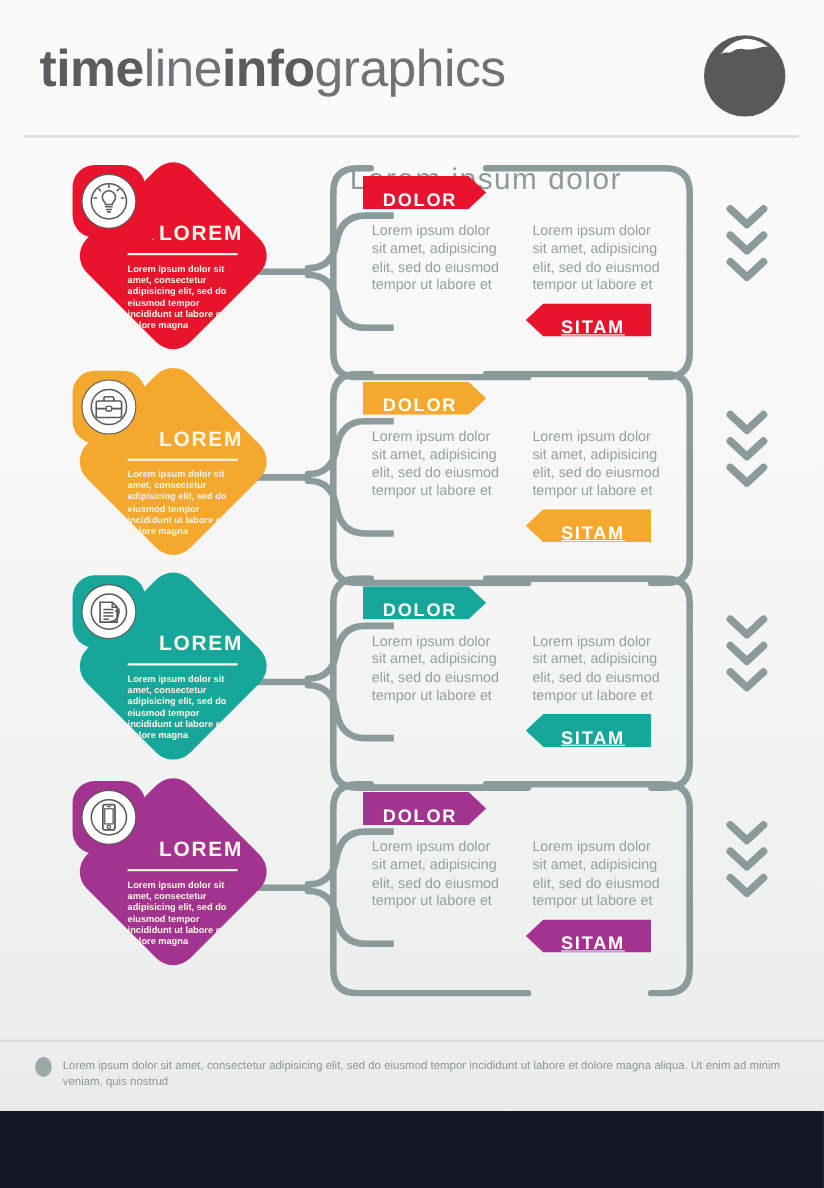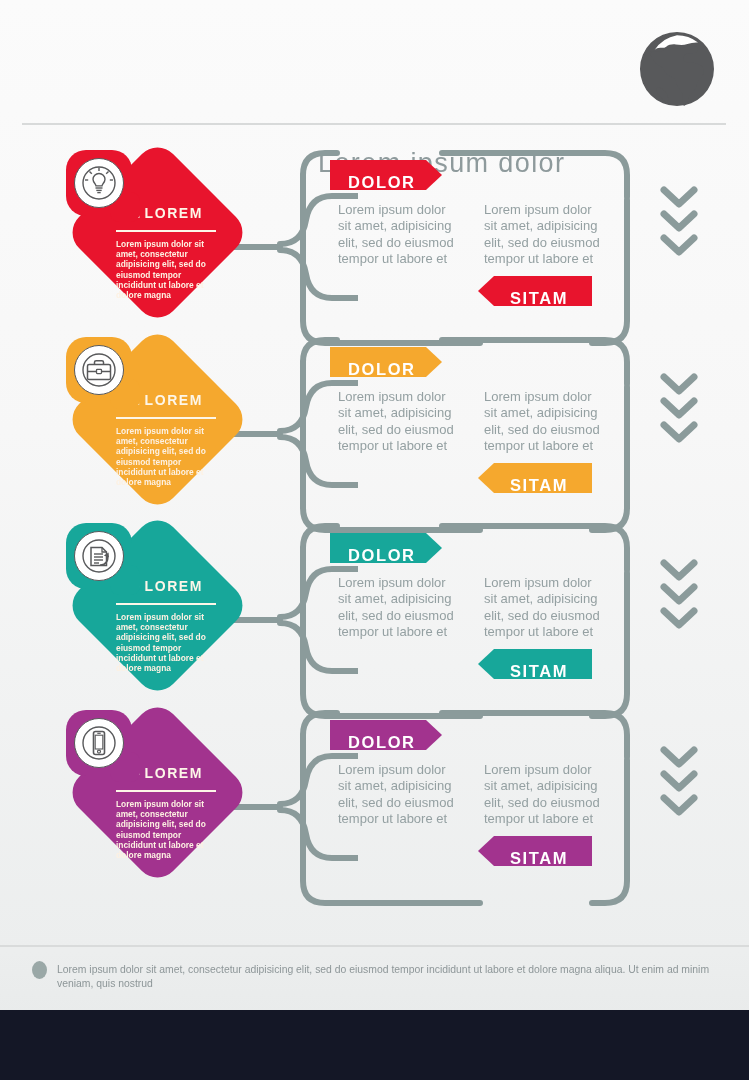--- a/index.html
+++ b/index.html
@@ -28,60 +28,63 @@
   
   .row{position:absolute;left:0;width:749px;height:196px;}
 
   
   .diamond-wrap{position:absolute;left:63px;top:0;width:185px;height:185px;}
   .diamond{position:absolute;left:28px;top:16px;width:133px;height:133px;
            border-radius:22px;transform:rotate(45deg);}
   .dia-text{position:absolute;left:53px;top:48px;width:116px;}
   .dia-head{font-size:17px;font-weight:bold;color:#fdf6e8;letter-spacing:0.3px;white-space:nowrap;}
   .dia-head .num{font-size:22px;font-weight:bold;letter-spacing:-0.5px;}
-  .dia-head .lbl{font-size:14px;letter-spacing:1.6px;margin-left:5px;}
+  .dia-head .lbl{font-size:19px;letter-spacing:1.6px;margin-left:5px;}
   .dia-rule{margin:6px 0 7px 0;width:100px;height:2px;background:#fdf6e8;}
   .dia-body{font-size:8.4px;line-height:10.2px;color:#fdf1e2;font-weight:bold;width:104px;}
 
   
   .badge{position:absolute;left:3px;top:0px;width:66px;height:66px;border-radius:20px;}
   .badge-circ{position:absolute;left:8px;top:8px;width:50px;height:50px;border-radius:50%;
               background:#ffffff;border:1.6px solid #58595b;box-sizing:border-box;}
   .badge-ico{position:absolute;left:8px;top:8px;width:50px;height:50px;}
   .badge-tail{position:absolute;left:44px;top:42px;width:30px;height:30px;border-radius:9px;}
 
   
   .connector{position:absolute;left:228px;top:0;width:130px;height:196px;}
   .panel{position:absolute;left:300px;top:0;width:330px;height:196px;}
   .panel-frame{position:absolute;left:0;top:0;width:330px;height:196px;}
   .ribbon{position:absolute;height:44px;display:flex;align-items:center;
           color:#fff;font-weight:bold;font-size:16.5px;letter-spacing:1.6px;}
   .ribbon span{position:relative;z-index:2;}
   .ribbon-dolor{left:30px;top:10px;padding-left:18px;width:112px;}
-  .ribbon-sitam{left:178px;top:126px;padding-left:32px;width:114px;}
+  .ribbon-sitam{left:178px;top:126px;padding-left:32px;width:114px;text-decoration:underline;}
   .cols{position:absolute;left:38px;top:52px;width:270px;display:flex;gap:24px;}
   .col{width:122px;font-size:13px;line-height:16.4px;color:#94a0a2;}
 
   
   .chevs{position:absolute;left:656px;top:36px;width:46px;height:80px;}
 
   
   .foot-line{position:absolute;left:0;top:945px;width:749px;height:2px;background:#d9dbdb;}
   .foot-dot{position:absolute;left:32px;top:961px;width:15px;height:18px;border-radius:50%;
             background:#9aa8a7;}
   .foot-text{position:absolute;left:57px;top:963px;width:680px;font-size:10.4px;
              line-height:14px;color:#8d9698;}
   .vs-bar{position:absolute;left:0;top:1010px;width:749px;height:70px;background:#141726;}
 </style>
 </head>
 <body>
 
 <div class="page">
 
   <div class="header">
+    <div class="title">
+      <span class="t-b">time</span><span class="t-l">line</span><span class="t-b">info</span><span class="t-l">graphics</span>
+    </div>
     <div class="globe">
       <svg viewBox="0 0 82 82" width="82" height="82">
         <circle cx="41" cy="41" r="37" fill="#ffffff"></circle>
         <path d="M41 4a37 37 0 1 0 0 74 37 37 0 0 0 0-74zm0 3.2a33.8 33.8 0 0 1 21 7.3c-3.5-.4-7.3.6-10.5 1.6-4 1.3-7.6 1-11.7.4-3.4-.5-7 .1-9.6 2.2-1.7 1.4-3.6 1.2-5.6 1.1-2.3-.1-4.4.6-6 2.2A33.8 33.8 0 0 1 41 7.2z" fill="#58595b"></path>
         <path d="M14 24c2.6-1.4 5.4-.7 8.1-.4 2.4.3 4.4-.5 6.2-2 2-1.6 4.3-1.9 6.8-1.5 4.8.8 9.5 1.1 14.2-.6 3.4-1.2 7-2 10.5-.9 1.6.5 2.4 1.6 2 3.3-.4 1.9-1.8 2.8-3.6 3-2.2.3-4.4.1-6.6.5-2.6.5-4.2 2-4.4 4.5-.2 2.3 1 3.8 3.3 4.4 1.6.4 3.2.5 4.9.5 3.4 0 6.6.7 9.4 2.8 2 1.5 3.2 3.4 3 6-.2 2.8-1.6 5-3.3 7-2 2.4-3.6 5-4.3 8.1-.5 2.3-1.7 4.1-3.6 5.5-2.5 1.9-4 4.4-4.5 7.5-.3 2-1 3.9-2.6 5.3-1.3 1.1-2 .9-2.4-.8-.5-2.1-.6-4.3-.4-6.4.3-2.8-.6-5.2-2.3-7.3-2-2.5-3.6-5.2-4.2-8.4-.5-2.7-2.2-4.4-4.8-5.2-3.4-1-5.7-3.2-7.2-6.3-1-2.2-2.6-3.8-4.8-4.8-3-1.4-5.1-3.6-6.1-6.8-.3-1.1-.9-2-1.8-2.6-1.6-1.1-1.6-2.7 0-4.4z" fill="#58595b"></path>
         <path d="M20 62c.6-2.3 2-3.1 4.1-2.3 2.7 1 4.7 3 6.3 5.3 1.6 2.4 2 5 1.6 7.8-.2 1.5-1 2-2.4 1.4A33.9 33.9 0 0 1 20 62z" fill="#58595b"></path>
       </svg>
     </div>
     <div class="hr"></div>
   </div>

